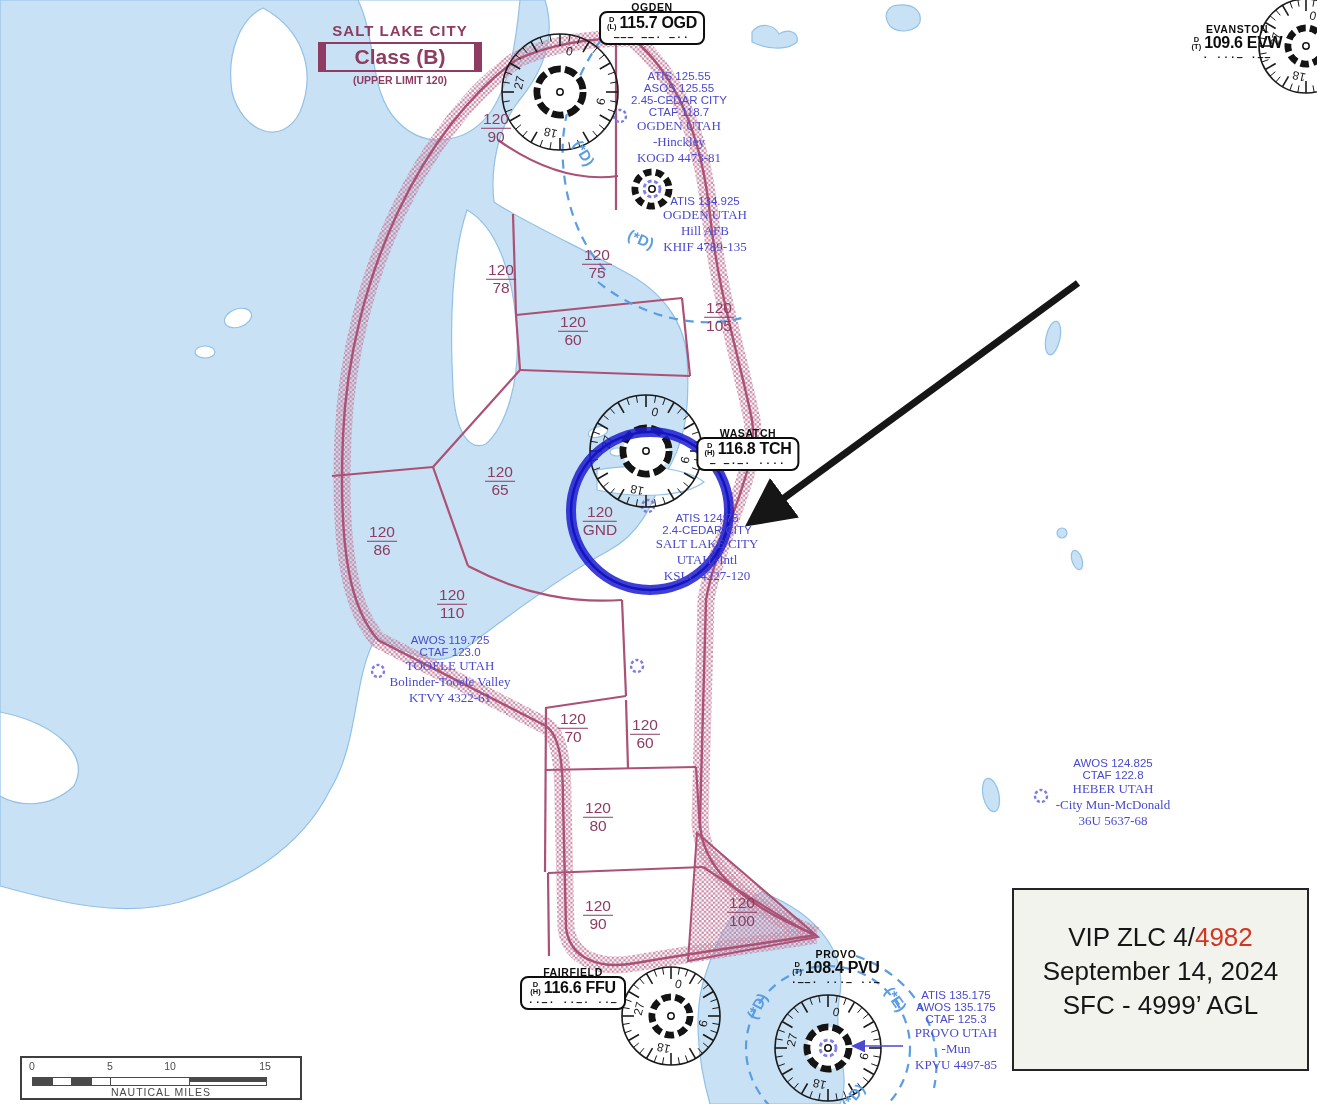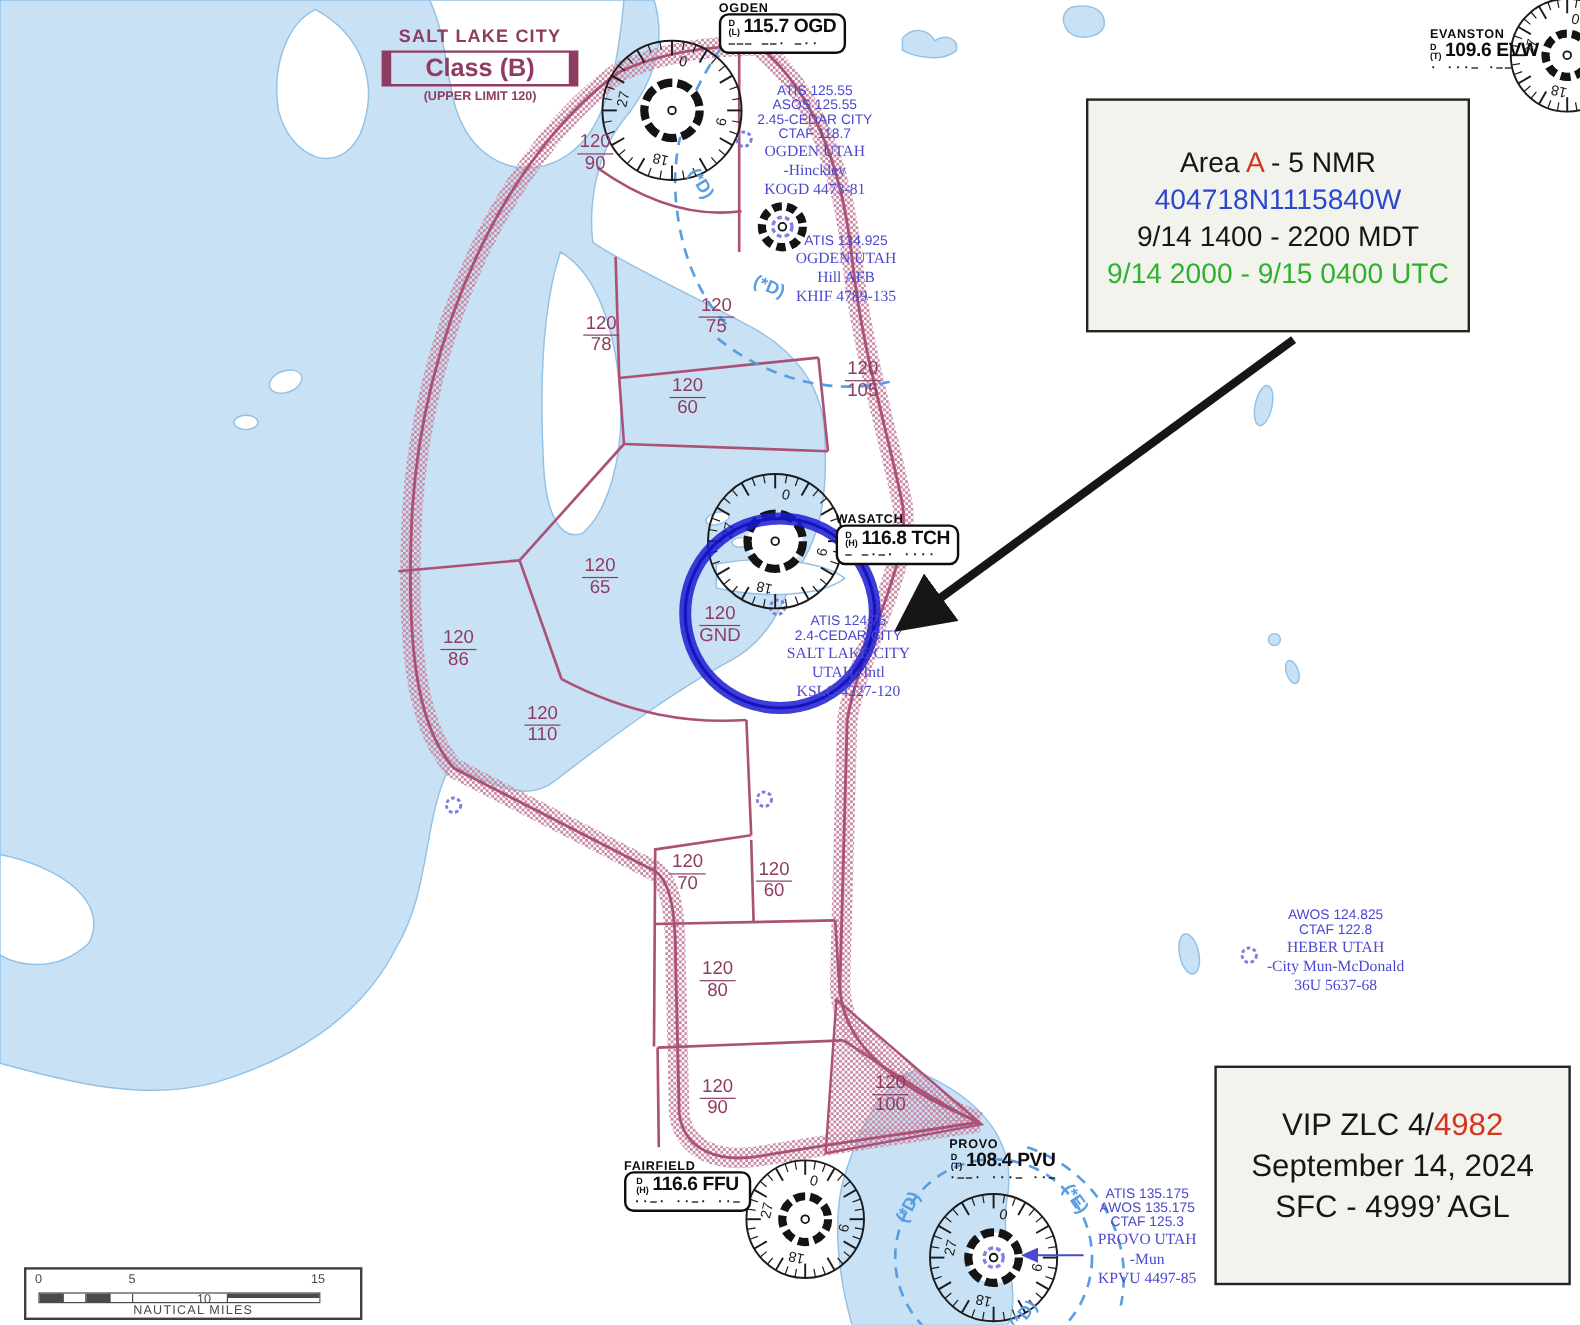--- a/index.html
+++ b/index.html
@@ -16,21 +16,21 @@
   .alt{position:absolute;transform:translate(-50%,-50%);text-align:center;
        color:var(--map-maroon);font:15.5px "Liberation Sans",sans-serif;line-height:1.08;}
   .alt-top{border-bottom:1.6px solid var(--map-maroon);padding:0 2px;}
 
   .apt{position:absolute;transform:translateX(-50%);text-align:center;
        color:var(--airport-blue);white-space:nowrap;}
   .apt-line{line-height:14.6px;}
   .apt-line.freq{font:11.5px "Liberation Sans",sans-serif;}
   .apt-line.name{font:13px "Liberation Serif",serif;}
 
-  .navaid{position:absolute;transform:translateX(-50%);color:#0d0d0d;}
+  .navaid{position:absolute;transform:translateX(-50%);text-align:center;color:#0d0d0d;}
   .nv-name{font:700 10.5px "Liberation Sans",sans-serif;letter-spacing:.6px;line-height:10px;
            position:relative;z-index:2;}
   .nv-box{background:#ffffff;border:2.2px solid #0d0d0d;border-radius:8px;padding:1px 6px 2px;margin-top:-1px;}
   .navaid.nobox .nv-box{background:transparent;border:none;padding:0;margin-top:0;}
   .nv-row{display:flex;align-items:center;justify-content:center;gap:3px;}
   .nv-d{display:flex;flex-direction:column;font:700 7.5px/7px "Liberation Sans",sans-serif;}
   .nv-freq{font:700 16px "Liberation Sans",sans-serif;letter-spacing:-.3px;white-space:nowrap;}
   .nv-morse{font:700 9px/7px "DejaVu Sans Mono",monospace;letter-spacing:1.5px;margin-top:2px;white-space:nowrap;}
 
   .airspace-label{position:absolute;transform:translate(-50%,-50%);color:var(--dashed-blue);
@@ -478,20 +478,27 @@
         <div class="apt-line name">Hill AFB</div>
         <div class="apt-line name">KHIF 4789-135</div>
       </div>
       <div class="apt" style="left: 707px; top: 512px;">
         <div class="apt-line freq">ATIS 124.75</div>
         <div class="apt-line freq">2.4-CEDAR CITY</div>
         <div class="apt-line name">SALT LAKE CITY</div>
         <div class="apt-line name">UTAH -Intl</div>
         <div class="apt-line name">KSLC 4227-120</div>
       </div>
+      <div class="apt" style="left: 450px; top: 634px;">
+        <div class="apt-line freq">AWOS 119.725</div>
+        <div class="apt-line freq">CTAF 123.0</div>
+        <div class="apt-line name">TOOELE UTAH</div>
+        <div class="apt-line name">Bolinder-Tooele Valley</div>
+        <div class="apt-line name">KTVY 4322-61</div>
+      </div>
       <div class="apt" style="left: 1113px; top: 757px;">
         <div class="apt-line freq">AWOS 124.825</div>
         <div class="apt-line freq">CTAF 122.8</div>
         <div class="apt-line name">HEBER UTAH</div>
         <div class="apt-line name">-City Mun-McDonald</div>
         <div class="apt-line name">36U 5637-68</div>
       </div>
       <div class="apt" style="left: 956px; top: 961px; margin-top: 28px;">
         <div class="apt-line freq">ATIS 135.175</div>
         <div class="apt-line freq">AWOS 135.175</div>
@@ -575,42 +582,34 @@
       <div class="airspace-label" style="left: 896px; top: 999px; transform: translate(-50%, -50%) rotate(55deg);">(*E)</div>
       <div class="airspace-label" style="left: 853px; top: 1096px; transform: translate(-50%, -50%) rotate(-50deg);">(*D)</div>
     </div>
 
   <div class="legend">
     <div class="legend-title">SALT LAKE CITY</div>
     <div class="legend-box">Class (B)</div>
     <div class="legend-upper">(UPPER LIMIT 120)</div>
   </div>
 
-  <div class="infobox" id="tfr-box">
-    <div>
-      <span>Area </span><span class="red">A</span><span> - 5 NMR</span>
-    </div>
-    <div class="coord">404718N1115840W</div>
-    <div>9/14 1400 - 2200 MDT</div>
-    <div class="green">9/14 2000 - 9/15 0400 UTC</div>
-  </div>
 
   <div class="infobox" id="vip-box">
     <div>
       <span>VIP ZLC 4/</span><span class="red">4982</span>
     </div>
     <div>September 14, 2024</div>
     <div>SFC - 4999’ AGL</div>
   </div>
 
   <div id="scalebar">
     <div id="sb-nums">
         <span style="left: 10px;">0</span>
         <span style="left: 88px;">5</span>
-        <span style="left: 148px; margin-top: 17px;">10</span>
+        <span style="left: 148px;">10</span>
         <span style="left: 243px;">15</span>
       </div>
     <div id="sb-bar">
       <div class="sb-cells">
           <div class="sb-c d"></div>
           <div class="sb-c"></div>
           <div class="sb-c d"></div>
           <div class="sb-c"></div>
         </div>
       <div class="sb-mid"></div>

